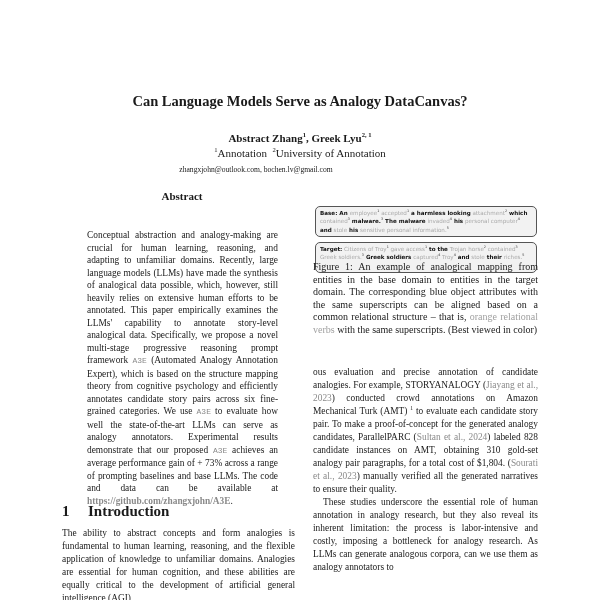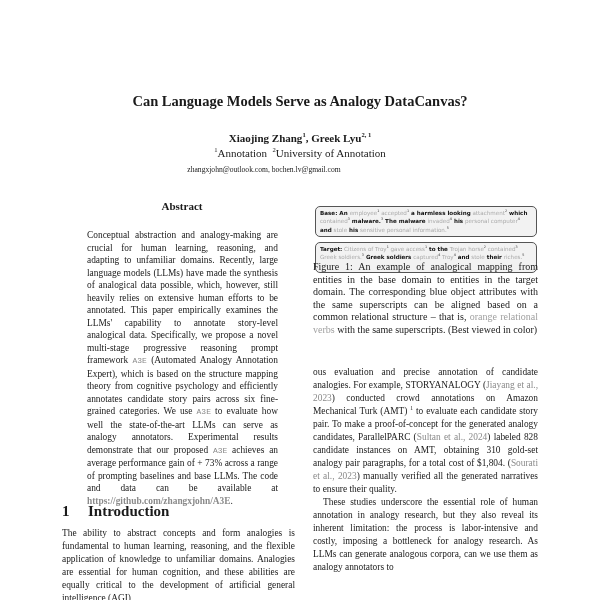--- a/index.html
+++ b/index.html
@@ -2,23 +2,23 @@
 <html><head>
   <meta charset="utf-8">
   <style>
     html, body { margin: 0; padding: 0; background: #ffffff; }
     body { width: 600px; height: 600px; overflow: hidden; position: relative;
            font-family: "Liberation Serif", "DejaVu Serif", serif; color: #1a1a1a; }
     .abs { position: absolute; }
     .title { left: 0; width: 600px; top: 93px; text-align: center; font-weight: bold; font-size: 14.5px; }
     .authors { left: 0; width: 600px; top: 132px; text-align: center; font-weight: bold; font-size: 11px; }
     .affil { left: 0; width: 600px; top: 147px; text-align: center; font-size: 11px; }
-    .emails { left: 8px; width: 512px; top: 165px; text-align: center; font-size: 7.6px; }
+    .emails { left: 0; width: 512px; top: 165px; text-align: center; font-size: 7.6px; }
     sup { font-size: 0.6em; vertical-align: super; line-height: 0; }
-    .abstract-head { left: 62px; width: 240px; top: 200px; text-align: center; font-weight: bold; font-size: 11px; }
+    .abstract-head { left: 62px; width: 240px; top: 190px; text-align: center; font-weight: bold; font-size: 11px; }
     .abstract-body { left: 87px; width: 191px; top: 229px; font-size: 9.4px; line-height: 12.5px; text-align: justify; }
     .link { color: #8a8a8a; font-weight: bold; }
     .mono { font-family: Liberation Mono, monospace; font-size: 0.85em; color: #8a8a8a; }
     .sec-head { left: 62px; top: 503px; font-weight: bold; font-size: 15px; }
     .sec-head .num { display: inline-block; width: 26px; }
     .intro-body { left: 62px; width: 233px; top: 527px; font-size: 9.4px; line-height: 13px; text-align: justify; }
     .fig-box { position: absolute; left: 315px; width: 222px; border: 1px solid #555; border-radius: 5px;
                background: #f2f2f2; font-family: "DejaVu Sans", sans-serif; font-size: 5.6px; line-height: 8.3px;
                padding: 2px 4px; box-sizing: border-box; color: #333; }
     .fig-base { top: 206px; height: 31px; }
@@ -32,21 +32,21 @@
     .right-body p { margin: 0; }
     .right-body p.indent { text-indent: 10px; }
     .cite { color: #8a8a8a; }
   </style>
 </head>
 <body>
 
 <div class="abs title">Can Language Models Serve as Analogy DataCanvas?</div>
 
 <div class="abs authors">
-  <span>Xiaojing Zhang</span><sup>1</sup><span>, </span><span>Greek Lyu</span><sup>2, 1</sup>
+  <span>Abstract Zhang</span><sup>1</sup><span>, </span><span>Greek Lyu</span><sup>2, 1</sup>
 </div>
 
 <div class="abs affil">
   <sup>1</sup><span>Annotation</span>&nbsp;&nbsp;<sup>2</sup><span>University of Annotation</span>
 </div>
 
 <div class="abs emails">zhangxjohn@outlook.com, bochen.lv@gmail.com</div>
 
 <div class="abs abstract-head">Abstract</div>
 

